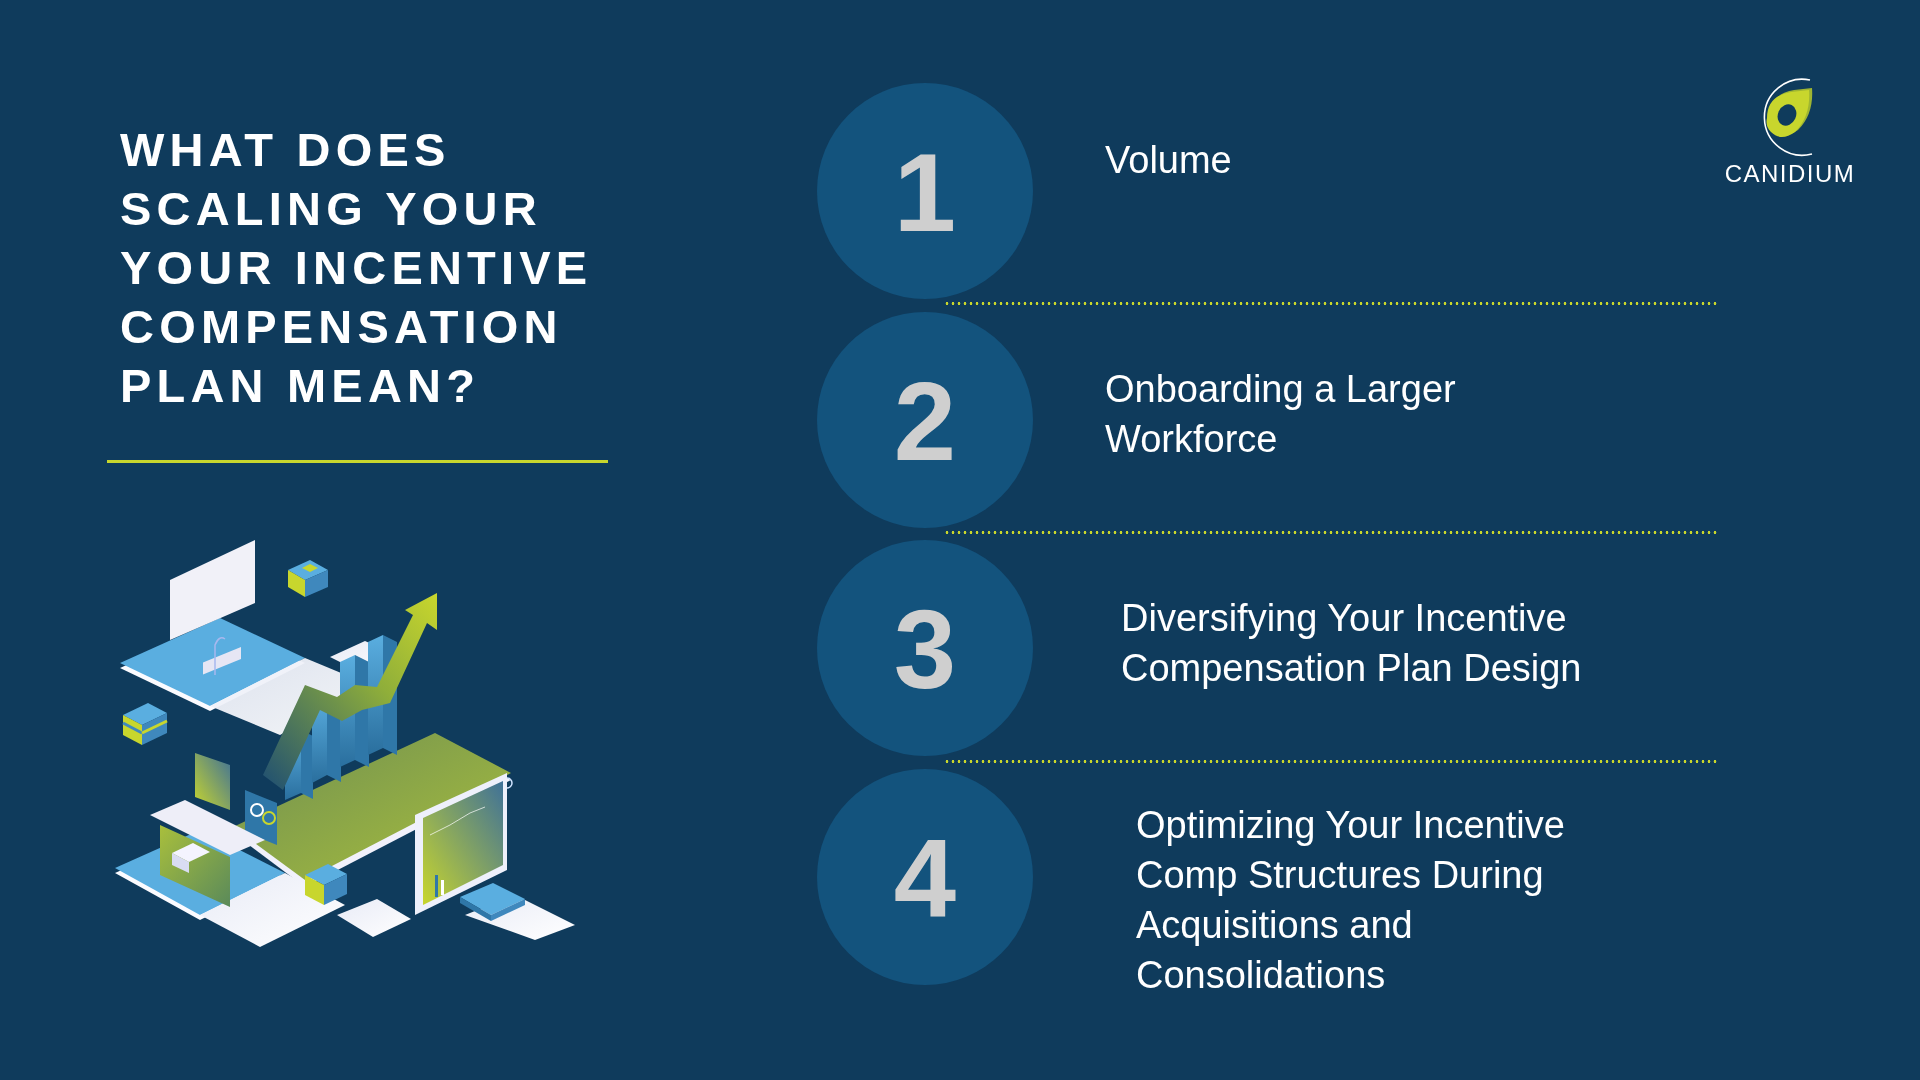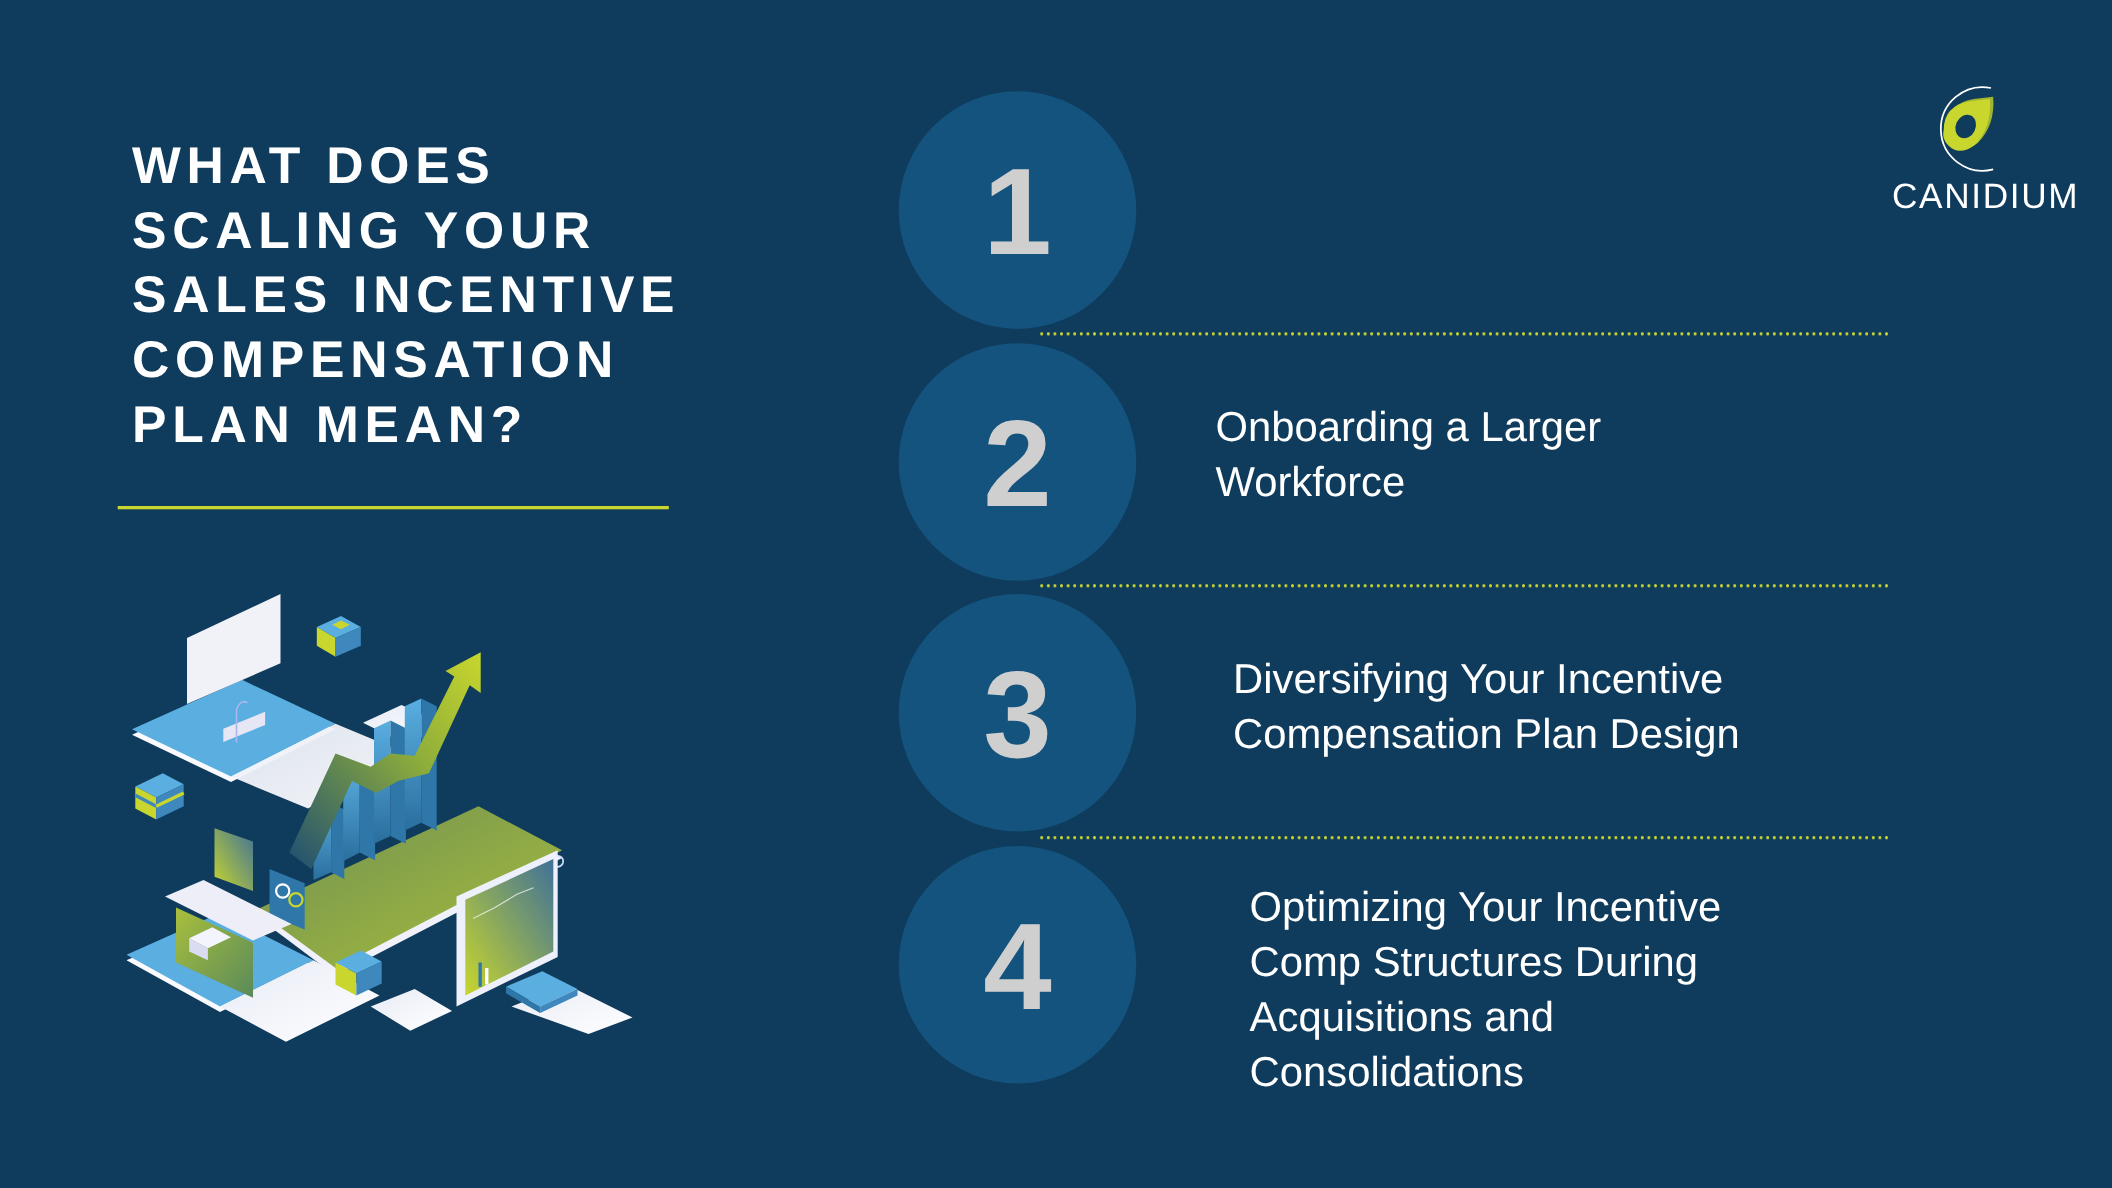--- a/index.html
+++ b/index.html
@@ -53,31 +53,31 @@
     background-size:6px 3px;
     background-repeat:repeat-x;
   }
   .logo {
     position:absolute; left:1720px; top:68px; width:140px; height:125px;
   }
   .logo-text {
     position:absolute; left:1720px; top:160px; width:140px;
     text-align:center;
     color:#ffffff;
-    font-size:32px;
+    font-size:24px;
     letter-spacing:1.5px;
   }
 </style>
 </head>
 <body>
 
 <h1 class="heading">
   <span class="line">WHAT DOES</span>
   <span class="line">SCALING YOUR</span>
-  <span class="line">SALES INCENTIVE</span>
+  <span class="line">YOUR INCENTIVE</span>
   <span class="line">COMPENSATION</span>
   <span class="line">PLAN MEAN?</span>
 </h1>
 
 <div class="rule"></div>
 
 <svg class="illustration" viewBox="0 0 570 470" xmlns="http://www.w3.org/2000/svg">
   <defs>
     <linearGradient id="gArrow" x1="0" y1="1" x2="1" y2="0">
       <stop offset="0" stop-color="#1e4e72"></stop>
@@ -178,20 +178,21 @@
   <path d="M50,48 Q50,26 74,22 L92,20 Q94,46 78,62 Q64,72 54,62 Q48,56 50,48 Z" fill="#9fb532"></path>
   <path d="M47,50 Q47,28 71,24 L89,22 Q91,48 75,64 Q61,74 51,64 Q45,58 47,50 Z" fill="#c8d62d"></path>
   <ellipse cx="67" cy="47" rx="9" ry="11" transform="rotate(25 67 47)" fill="#0f3b5c"></ellipse>
 </svg>
 <div class="logo-text">CANIDIUM</div>
 
 <div class="circle" style="top:83px;">
   <span>1</span>
 </div>
 <div class="item-text" style="top:135px;">
+  <span class="line">Volume</span>
 </div>
 <div class="dotted" style="top:302px;"></div>
 
 <div class="circle" style="top:312px;">
   <span>2</span>
 </div>
 <div class="item-text" style="top:364px;">
   <span class="line">Onboarding a Larger</span>
   <span class="line">Workforce</span>
 </div>

